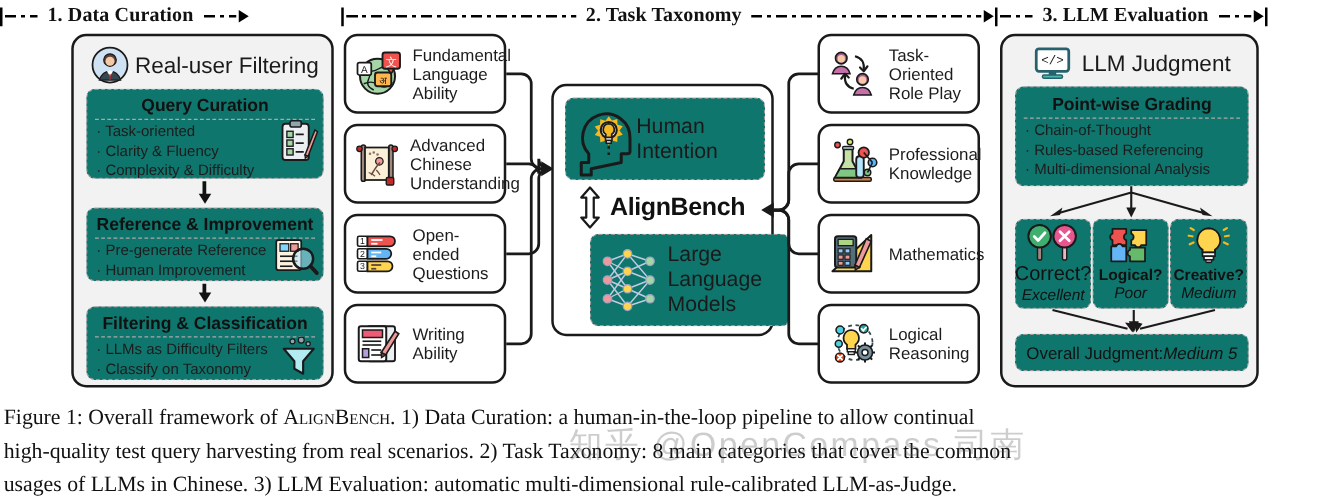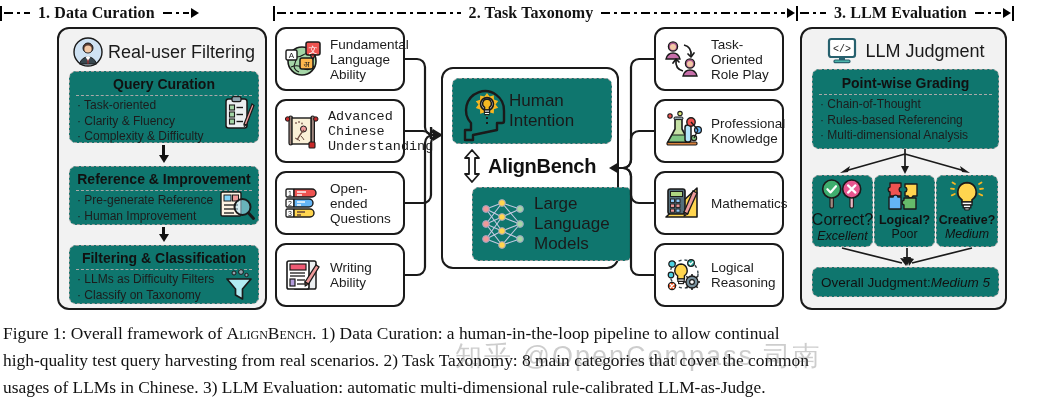--- a/index.html
+++ b/index.html
@@ -250,21 +250,21 @@
       <rect x="21" y="2" width="14" height="13" rx="2" fill="#ef5350" stroke="#1a1a1a" stroke-width="1.5"></rect>
       <path d="M25 15 l3 4 l2-4 z" fill="#ef5350" stroke="#1a1a1a" stroke-width="1.2"></path>
       <text x="28" y="12.5" font-size="9" text-anchor="middle" fill="#ffffff">文</text>
       <rect x="15" y="18" width="13" height="11" rx="2" fill="#ffb74d" stroke="#1a1a1a" stroke-width="1.5"></rect>
       <text x="21.5" y="27" font-size="8" text-anchor="middle" fill="#1a1a1a">अ</text>
     </svg>
   </span>
   <span class="card-label">Fundamental Language Ability</span>
 </div>
 
-<div class="card" style="left:275px; top:99px; width:130px; height:64px;font-family:Liberation Mono, monospace;">
+<div class="card" style="left:275px; top:99px; width:130px; height:64px;">
   <span class="card-icon">
     <svg width="36" height="38" viewBox="0 0 36 38">
       <rect x="4" y="4" width="3.4" height="29" rx="1.7" fill="#a1887f" stroke="#1a1a1a" stroke-width="1.2"></rect>
       <rect x="26" y="4" width="3.4" height="29" rx="1.7" fill="#a1887f" stroke="#1a1a1a" stroke-width="1.2"></rect>
       <rect x="7" y="6" width="19" height="26" fill="#faf0d7" stroke="#1a1a1a" stroke-width="1.4"></rect>
       <circle cx="11" cy="11" r="1" fill="#8d6e63"></circle>
       <circle cx="14" cy="10" r="1" fill="#8d6e63"></circle>
       <circle cx="17" cy="11.5" r="1" fill="#8d6e63"></circle>
       <circle cx="18.5" cy="17" r="3" fill="#ef9a9a" stroke="#1a1a1a" stroke-width="1"></circle>
       <path d="M12 28 q4-7 7-10" stroke="#6d4c41" stroke-width="1.3" class="nofill"></path>
@@ -550,21 +550,21 @@
   <div class="dashbox" style="left:72px; top:146px; width:61px; height:72px; display:flex; flex-direction:column; align-items:center; justify-content:center;">
     <span>
       <svg width="38" height="30" viewBox="0 0 38 30">
         <path d="M4 2 h11 v4 a2.6 2.6 0 0 0 0 5 v4 H4 v-4 a2.6 2.6 0 0 1 0 -5 z" fill="#ef5350" stroke="#1a1a1a" stroke-width="1.4" stroke-linejoin="round"></path>
         <path d="M19 3 h12 v12 h-4 a2.6 2.6 0 0 1 -5 0 h-3 v-4 a2.6 2.6 0 0 0 0 -5 z" fill="#ffd54f" stroke="#1a1a1a" stroke-width="1.4" stroke-linejoin="round"></path>
         <path d="M3 16 h4 a2.6 2.6 0 0 1 5 0 h3 v12 H3 z" fill="#64b5f6" stroke="#1a1a1a" stroke-width="1.4" stroke-linejoin="round"></path>
         <path d="M18 17 h12 v11 H18 v-4 a2.6 2.6 0 0 1 0 -5 z" fill="#66bb6a" stroke="#1a1a1a" stroke-width="1.4" stroke-linejoin="round"></path>
       </svg>
     </span>
     <div style="font-size:12.4px; font-weight:bold; margin-top:2px;">Logical?</div>
-    <div style="font-size:12.4px; ">Poor</div>
+    <div style="font-size:12.4px; font-style:italic;">Poor</div>
   </div>
 
   <div class="dashbox" style="left:134px; top:146px; width:62px; height:72px; display:flex; flex-direction:column; align-items:center; justify-content:center;">
     <span>
       <svg width="38" height="30" viewBox="0 0 38 30">
         <g stroke="#f5b722" stroke-width="1.8" stroke-linecap="round">
           <line x1="7" y1="3" x2="4.5" y2="1.5"></line>
             <line x1="6" y1="8" x2="3" y2="7.6"></line>
             <line x1="6.8" y1="13" x2="3.8" y2="14.4"></line>
           <line x1="31" y1="3" x2="33.5" y2="1.5"></line>

